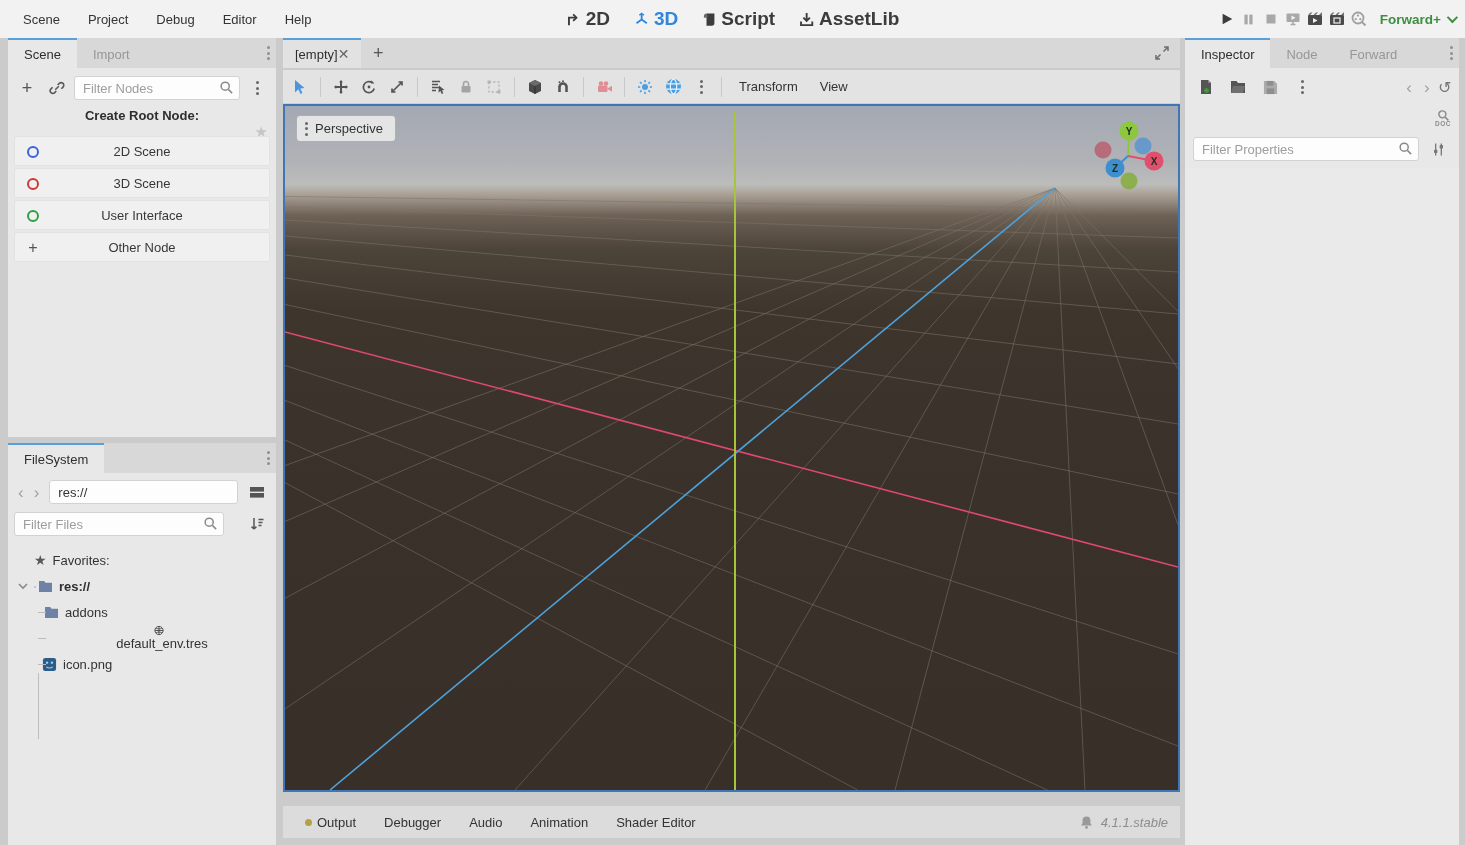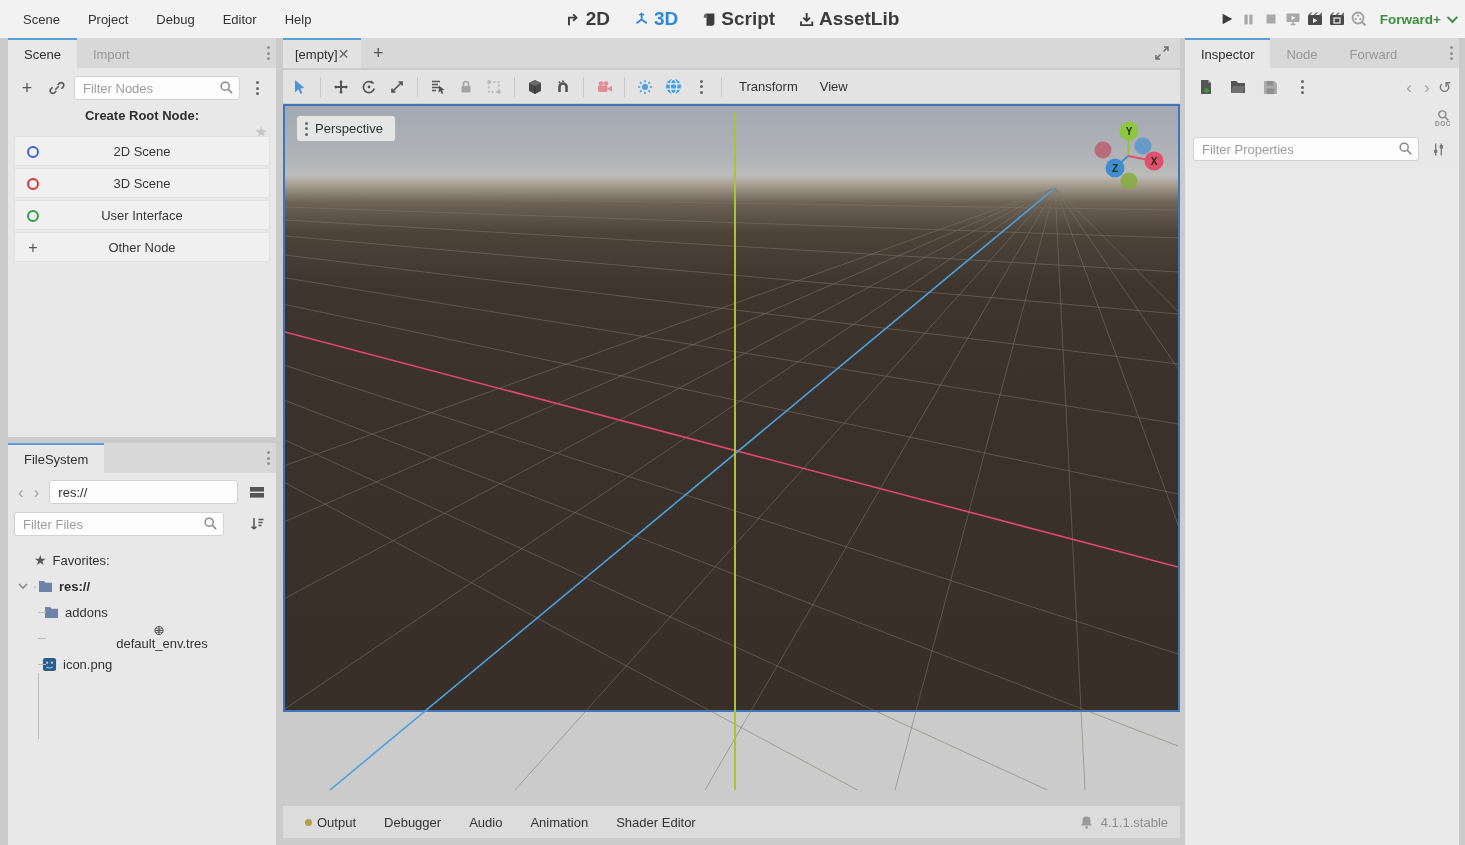--- a/index.html
+++ b/index.html
@@ -59,31 +59,31 @@
   .center-tabrow { position:absolute; left:283px; top:38px; width:897px; height:30px; background:#d8d8d8; display:flex; }
   .scene-tab { background:#e2e2e2; border-top:2px solid #5b9fd8; color:#2e2e2e; display:flex; align-items:center; padding:0 12px; }
   .tab-close { color:#666; font-size:14px; }
   .tab-add { width:34px; display:flex; align-items:center; justify-content:center; color:#555; font-size:18px; }
   .center-expand { margin-left:auto; display:flex; align-items:center; padding-right:10px; }
 
   .vp-toolbar { position:absolute; left:283px; top:70px; width:897px; height:34px; background:#e3e3e3; border-bottom:1px solid #cfcfcf; display:flex; align-items:center; padding:0 4px; gap:2px; }
   .sep { width:1px; height:20px; background:#c9c9c9; margin:0 5px; }
   .menu-sm { padding:4px 10px; color:#333; }
 
-  .viewport { position:absolute; left:283px; top:104px; width:897px; height:608px; border:2px solid #3e76b8;
+  .viewport { position:absolute; left:283px; top:104px; width:897px; height:688px; border:2px solid #3e76b8;
     background:linear-gradient(180deg,#a3a8b3 0%, #b0b2b6 8%, #bcbcbb 11.5%, #a99f93 13%, #6e6257 16%, #4c4339 21%, #3e362d 30%, #39312a 55%, #372f28 100%);padding-left:8px; }
   .vp-svg { position:absolute; left:0; top:0; }
   .persp-btn { position:absolute; left:12px; top:10px; background:rgba(233,233,233,.92); border-radius:3px; padding:5px 12px 5px 8px; display:flex; align-items:center; gap:7px; color:#333; box-shadow:0 0 0 1px rgba(180,180,180,.5); }
   .gizmo { position:absolute; right:5px; top:2px; }
   .gz-label { font:700 10px "Liberation Sans",sans-serif; fill:#203018; }
 
   .bottom-panel { position:absolute; left:283px; top:806px; width:897px; height:32px; background:#dcdcdc; display:flex; align-items:center; padding:0 12px; gap:8px; }
   .bp-tab { padding:4px 10px; color:#333; display:flex; align-items:center; gap:5px; }
   .bp-dot { width:7px; height:7px; border-radius:50%; background:#b5a144; }
-  .bp-right { margin-left:auto; display:flex; align-items:center; gap:7px; color:#8d8d8d; }
+  .bp-right { margin-left:auto; display:flex; align-items:center; gap:7px; color:#8d8d8d;font-style:italic; }
 
   
   #insp-dock { left:1185px; top:38px; width:274px; height:807px; }
   #insp-dock .toolrow1 { top:34px; height:30px; padding:0 8px; gap:6px; }
   #insp-dock .docrow { position:absolute; top:66px; left:8px; right:8px; height:28px; display:flex; align-items:center; justify-content:flex-end; }
   .doc-btn { display:flex; flex-direction:column; align-items:center; color:#8b8b8b; }
   .doc-btn span { font:700 6.5px "Liberation Sans",sans-serif; letter-spacing:.5px; margin-top:-2px; }
   #insp-dock .filterrow { top:96px; height:30px; padding:0 8px; gap:6px; }
   .insp-content { position:absolute; left:0; top:130px; right:0; bottom:0; background:#eaeaea; }
   .hist-nav { margin-left:auto; display:flex; align-items:center; gap:4px; }

